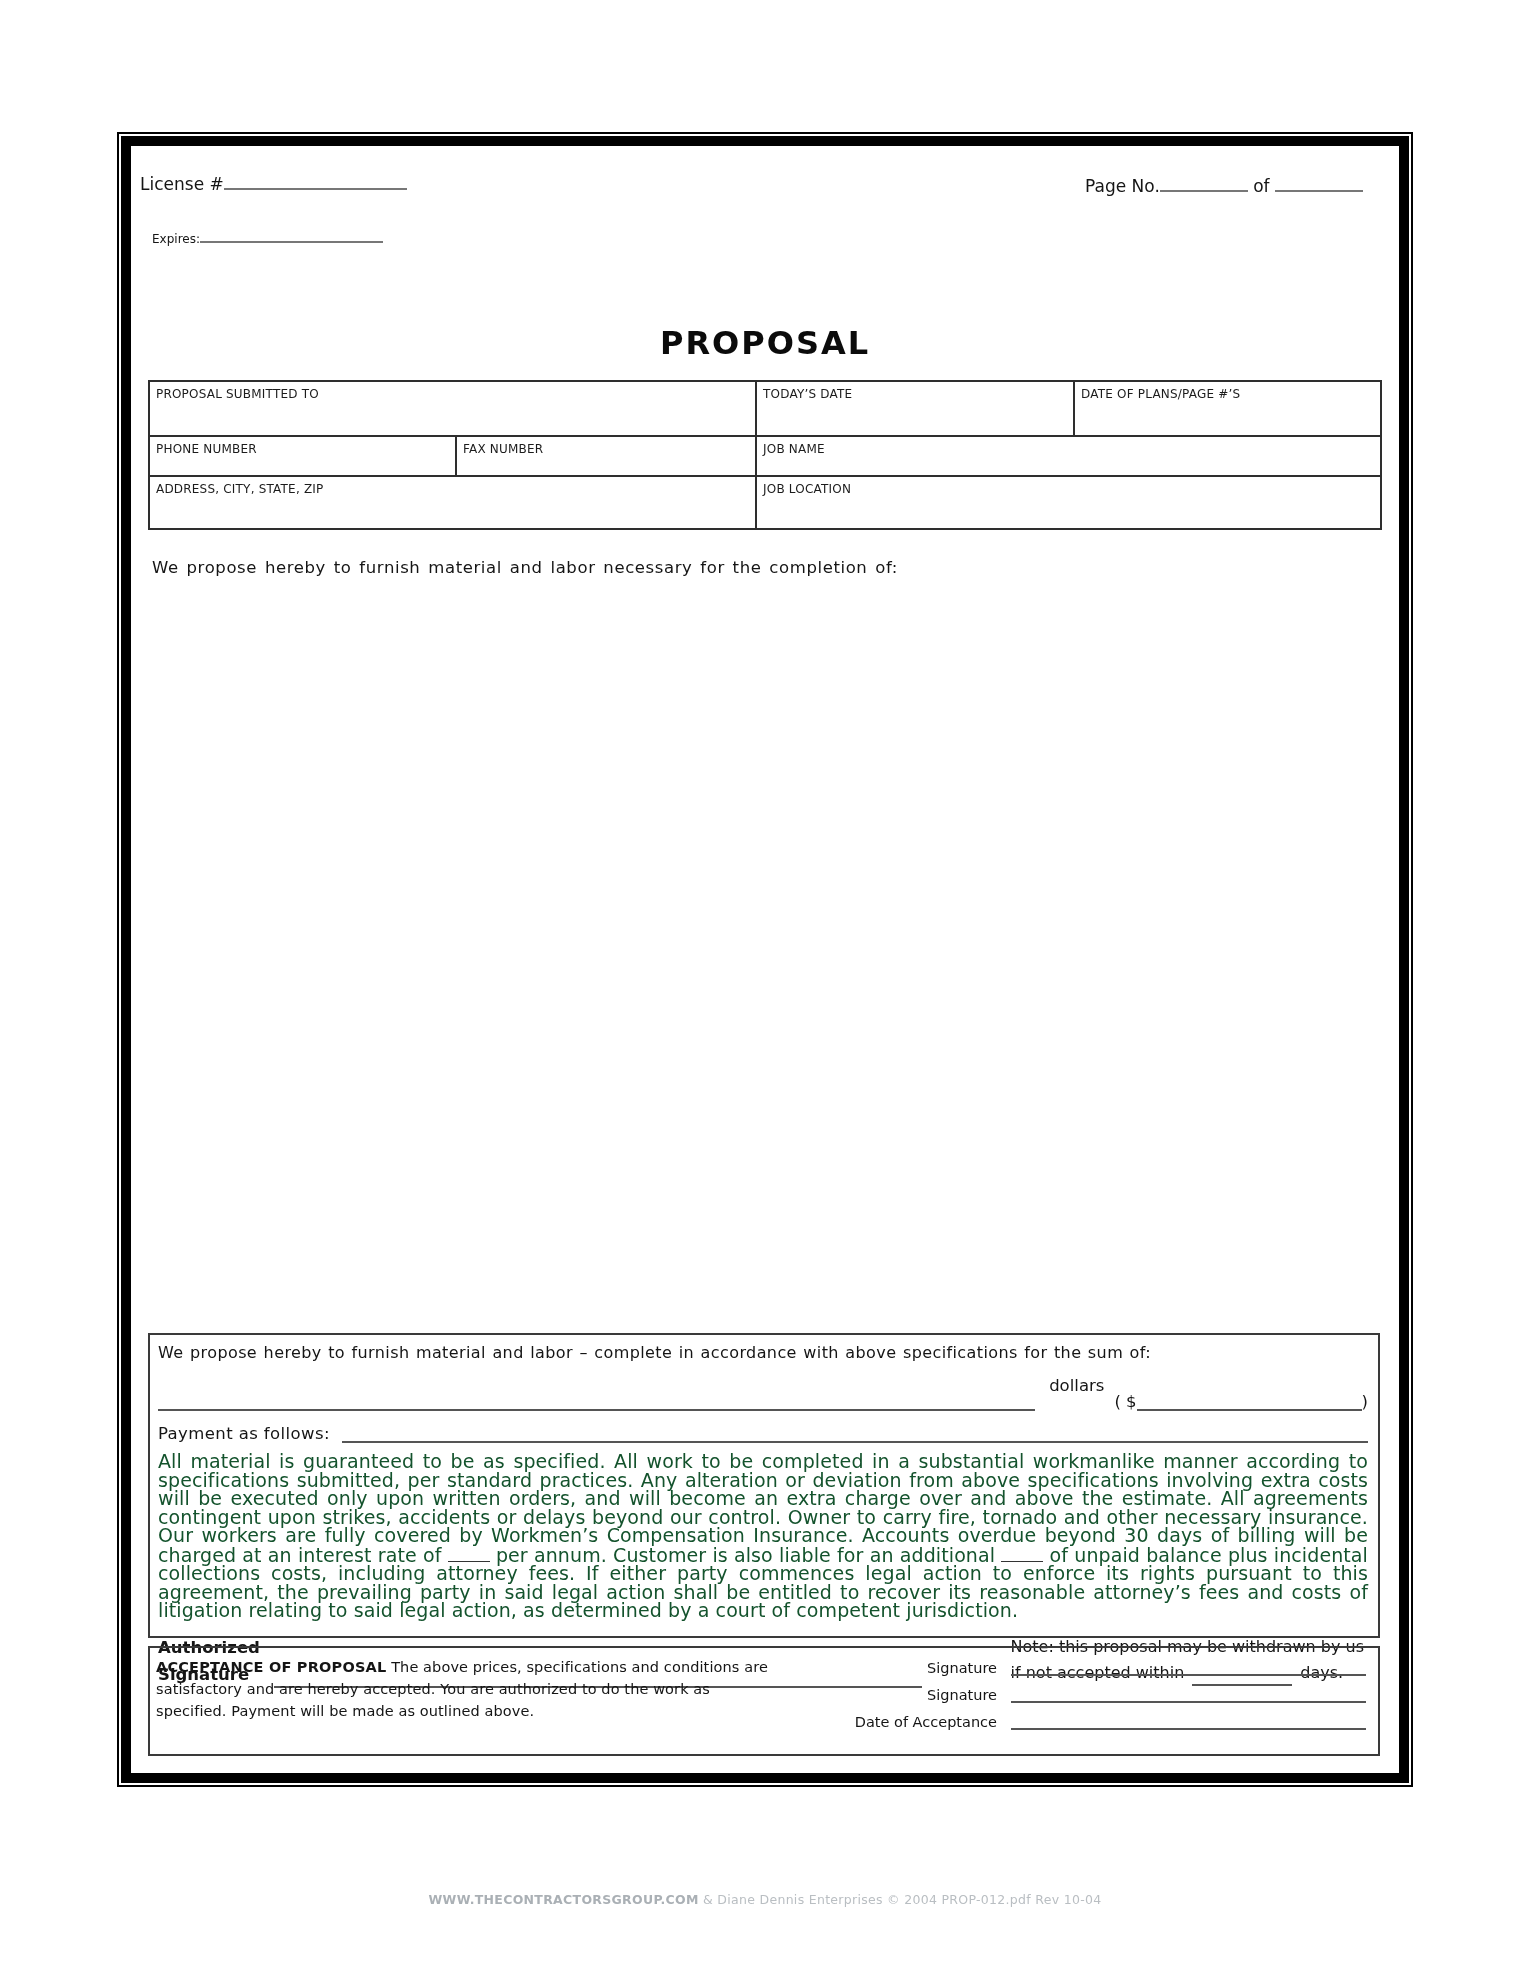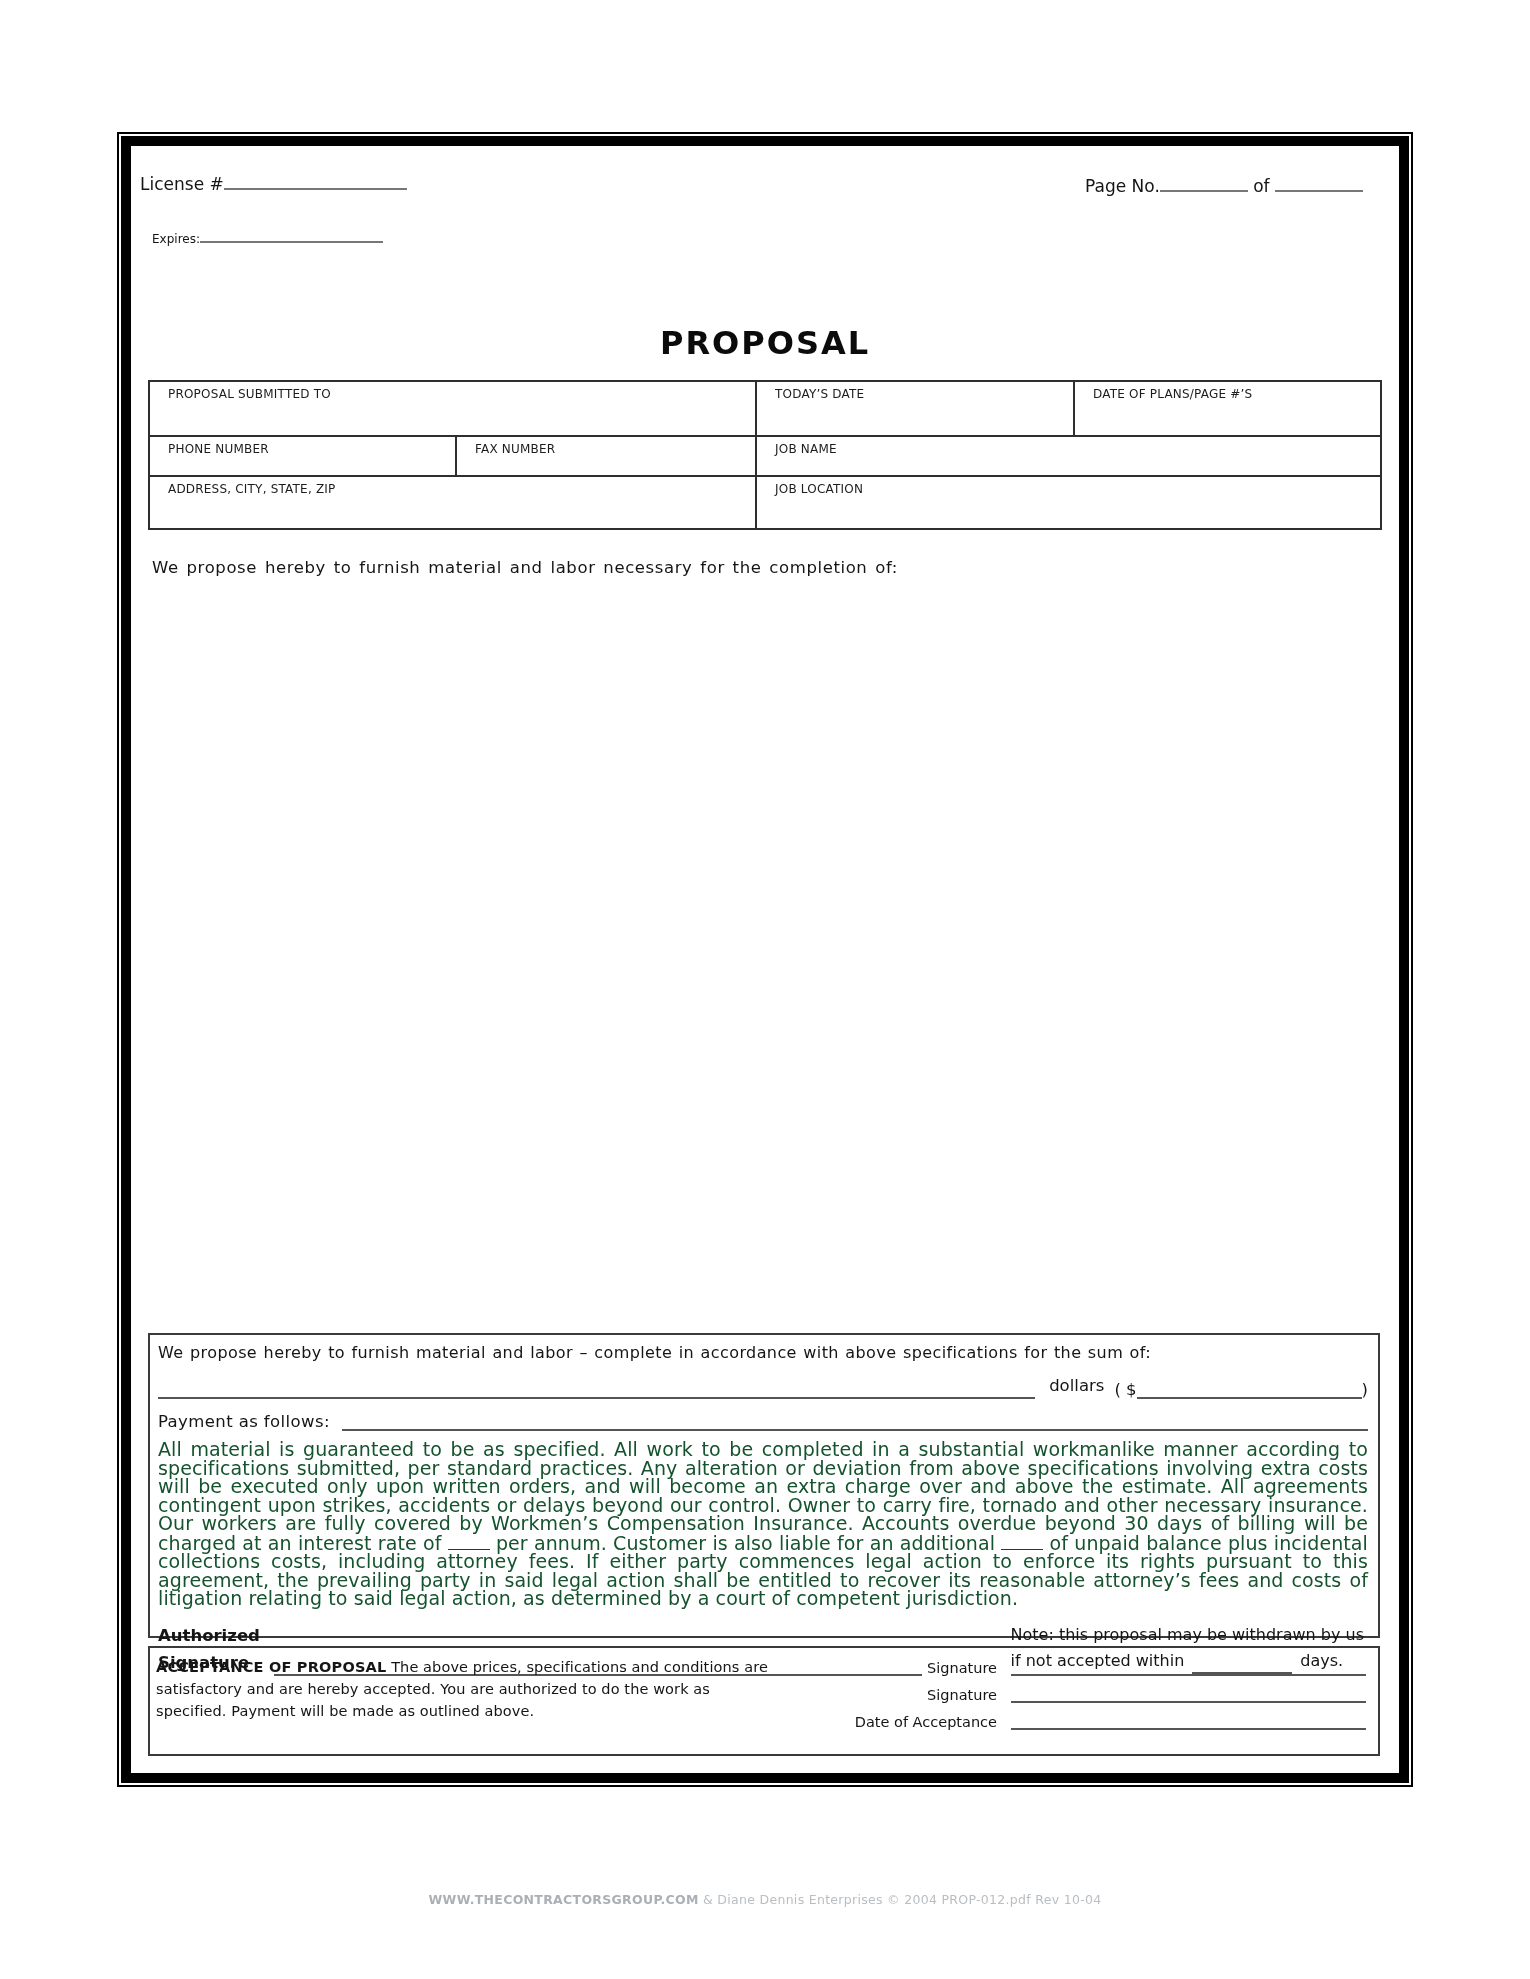--- a/index.html
+++ b/index.html
@@ -38,39 +38,39 @@
     font-size:32px; font-weight:bold; letter-spacing:2px; color:#0b0b0b;
   }
 
   
   .info-table {
     position:absolute; left:17px; top:234px; width:1232px;
     border-collapse:collapse; table-layout:fixed;
   }
   .info-table td {
     border:2px solid #2e2e2e; vertical-align:top;
-    font-size:12px; letter-spacing:0.2px; padding:5px 18px; color:#1c1c1c;margin-top:6px;
+    font-size:12px; letter-spacing:0.2px; padding:5px 6px; color:#1c1c1c;margin-top:6px;
   }
   .r1 td { height:55px; }
   .r2 td { height:40px; }
   .r3 td { height:53px; }
 
   .intro-line {
     position:absolute; left:21px; top:412px;
     font-size:16.5px; letter-spacing:0.6px; word-spacing:2px;
   }
 
   
   .sum-box {
     position:absolute; left:17px; top:1187px; width:1232px; height:305px;
     border:2px solid #3a3a3a; padding:8px 10px 4px 8px;
   }
   .sum-line { font-size:16px; letter-spacing:0.4px; word-spacing:1px; }
   .dollars-row { display:flex; align-items:flex-end; margin-top:14px; font-size:16.5px; }
-  .dollars-label { margin:0 10px 4px 14px; white-space:nowrap; }
+  .dollars-label { margin:0 10px 16px 14px; white-space:nowrap; }
   .paren { white-space:nowrap; }
   .payment-row { display:flex; margin-top:13px; font-size:16.5px; letter-spacing:0.4px; }
   .payment-row .lbl { margin-right:12px; white-space:nowrap; }
   .fineprint {
     margin-top:9px; font-size:19px; line-height:18.5px;
     text-align:justify; color:#14532d; letter-spacing:0.1px;
   }
   .authsig-row { display:flex; margin-top:14px; }
   .authsig-labels { font-weight:bold; font-size:16.5px; line-height:27px; white-space:nowrap; }
   .authsig-line { flex:0 0 648px; border-bottom:2px solid #555; align-self:flex-end; height:1em; margin-left:14px; }

